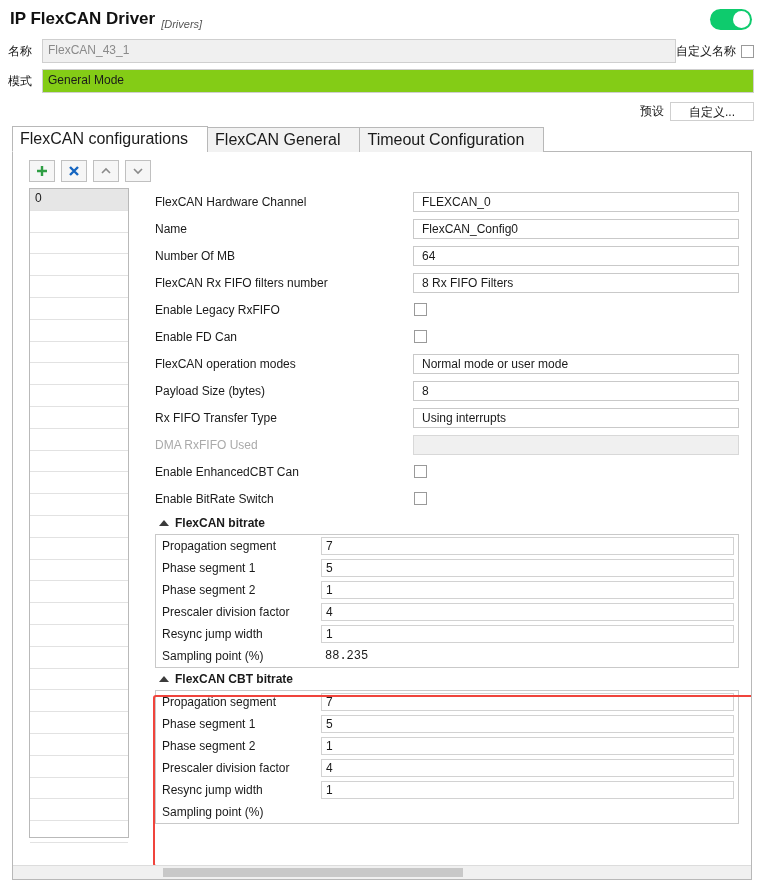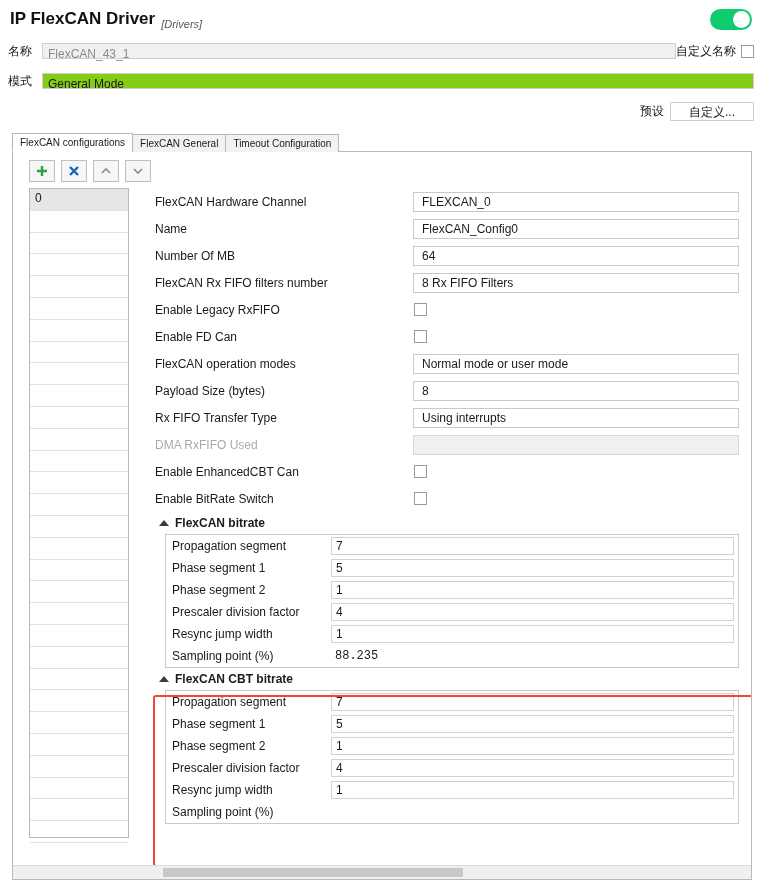--- a/index.html
+++ b/index.html
@@ -65,21 +65,21 @@
     height: 24px;
   }
   .row-label {
     font-size: 12px;
     color: #1a1a1a;
     width: 34px;
     flex: none;
   }
   .text-field {
     flex: 1;
-    height: 16px;
+    height: 24px;
     line-height: 20px;
     border: 1px solid #cfcfcf;
     background: #f0f0f0;
     color: #8a8a8a;
     padding: 0 5px;
     font-size: 12px;
     box-sizing: border-box;
   }
   .text-field.editable {
     background: #84cc16;
@@ -140,22 +140,22 @@
     align-items: flex-end;
     margin: 7px 10px 0 12px;
     height: 22px;
     border-bottom: 1px solid #b8b8b8;
     position: relative;
   }
   .tab {
     border: 1px solid #b8b8b8;
     border-bottom: none;
     background: #f2f2f2;
-    padding: 3px 7px 3px 7px;
-    font-size: 10px;
+    padding: 3px 19px 3px 7px;
+    font-size: 16px;
     margin-right: -1px;
     cursor: pointer;
     position: relative;
     top: 1px;
   }
   .tab.active {
     background: #ffffff;
     border-bottom: 1px solid #ffffff;
   }
 
@@ -270,21 +270,20 @@
     border-right: 5px solid transparent;
     border-bottom: 6px solid #3b3b3b;
   }
   .group-title {
     font-size: 12px;
     font-weight: bold;
     color: #1a1a1a;
   }
   .group-box {
     border: 1px solid #c9c9c9;
-    margin-left: 10px;
     margin-right: 0px;
     background: #ffffff;
   }
   .g-row {
     display: flex;
     align-items: center;
     height: 22px;
   }
   .g-label {
     width: 165px;

